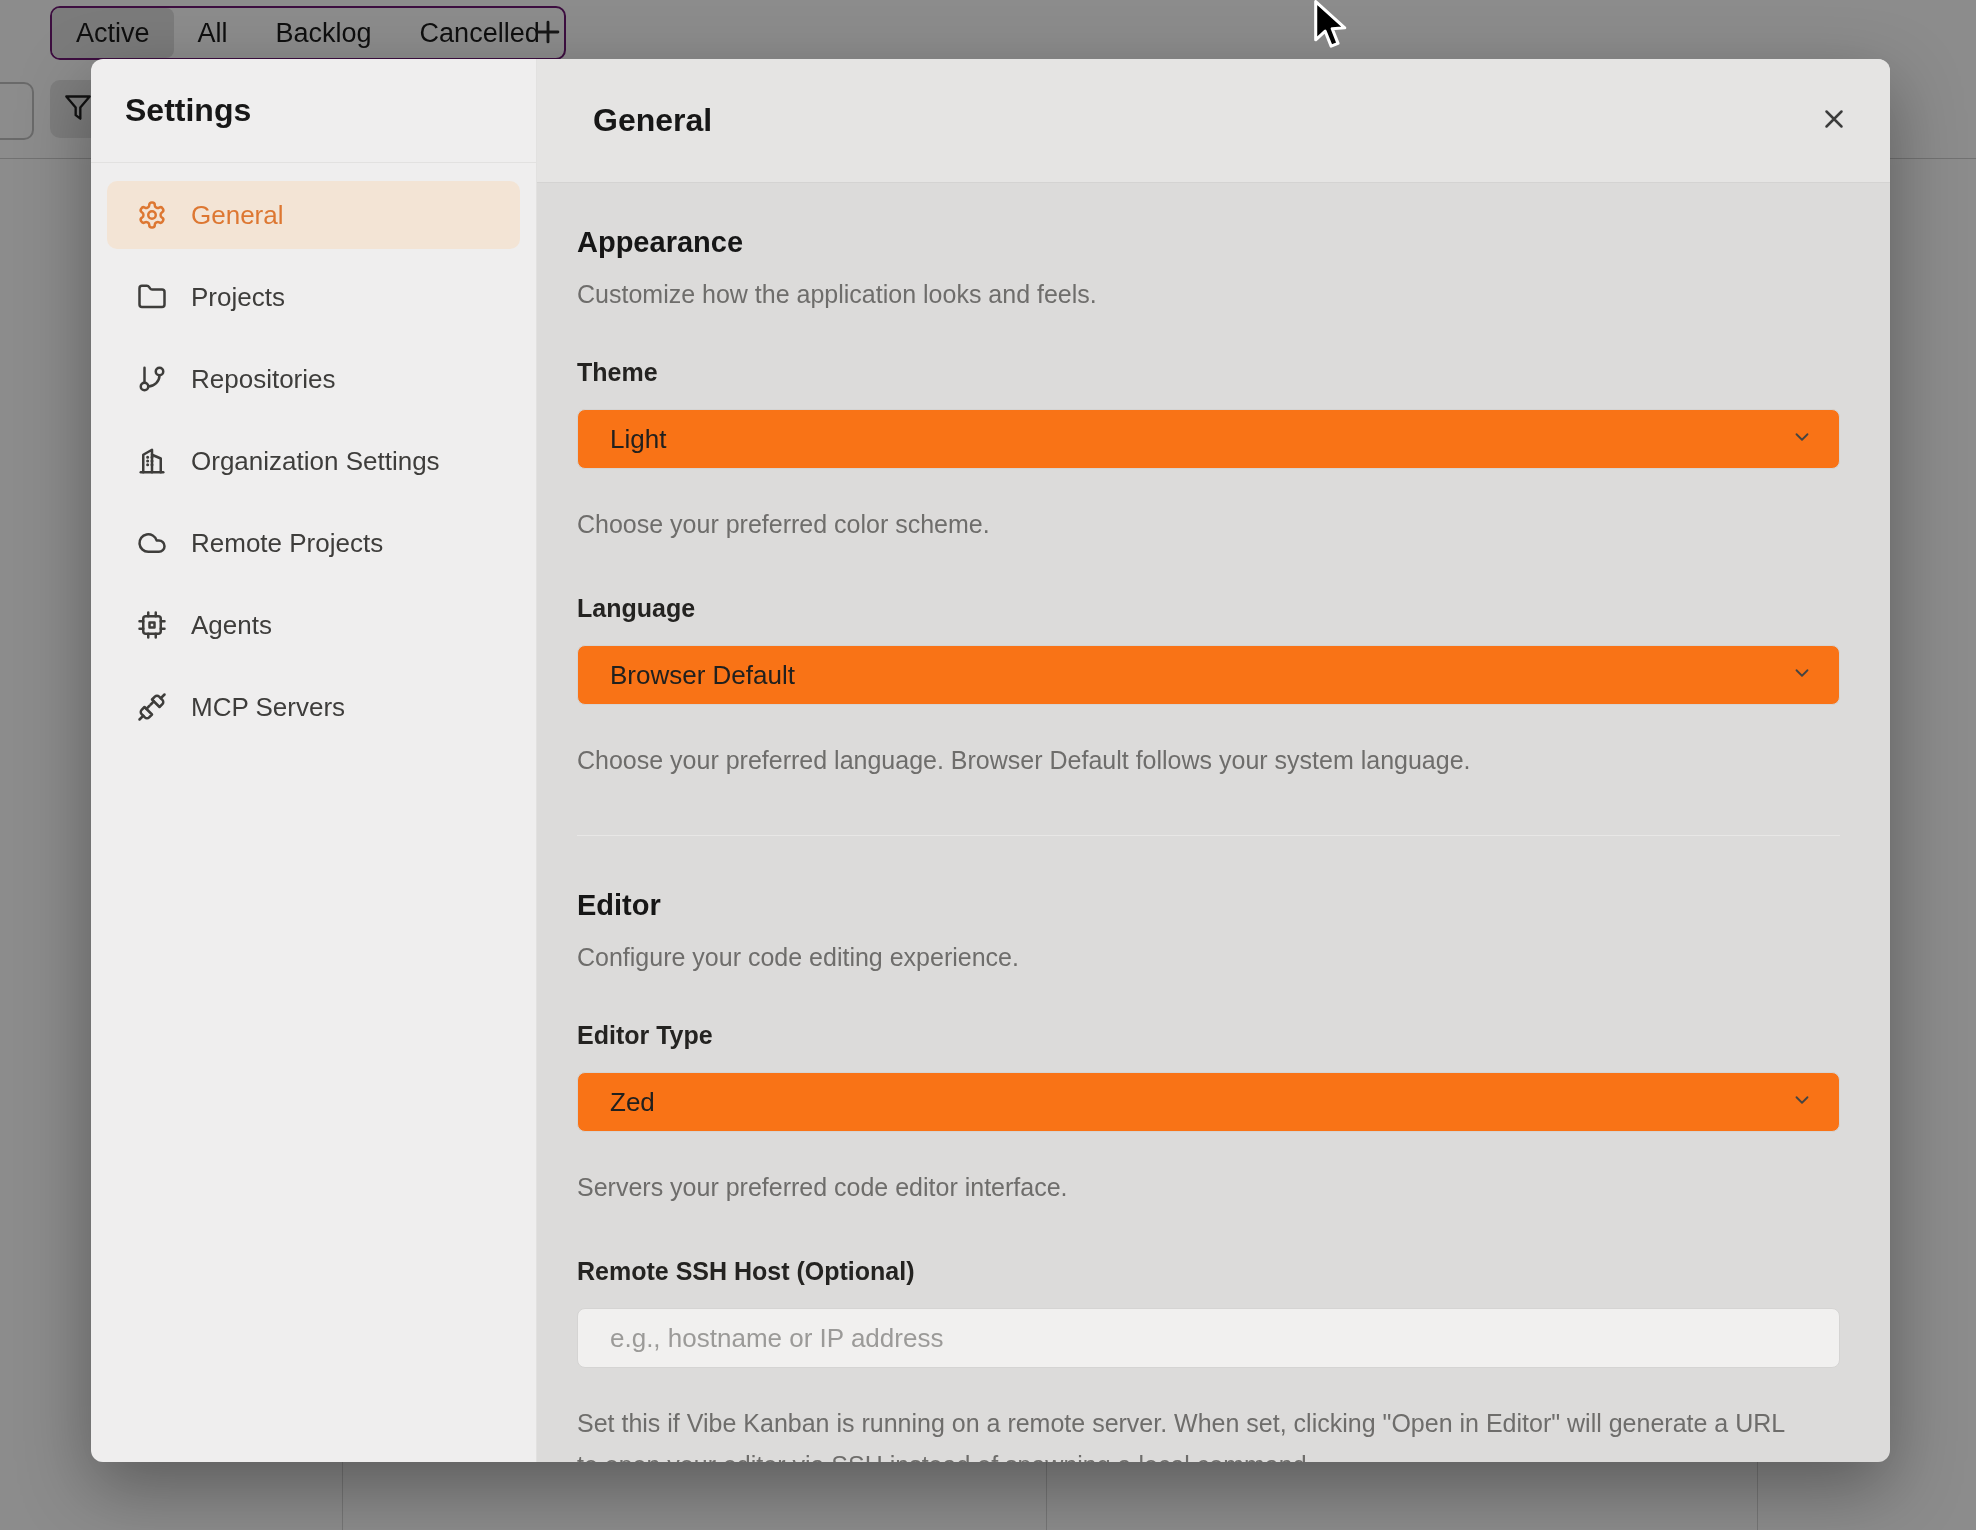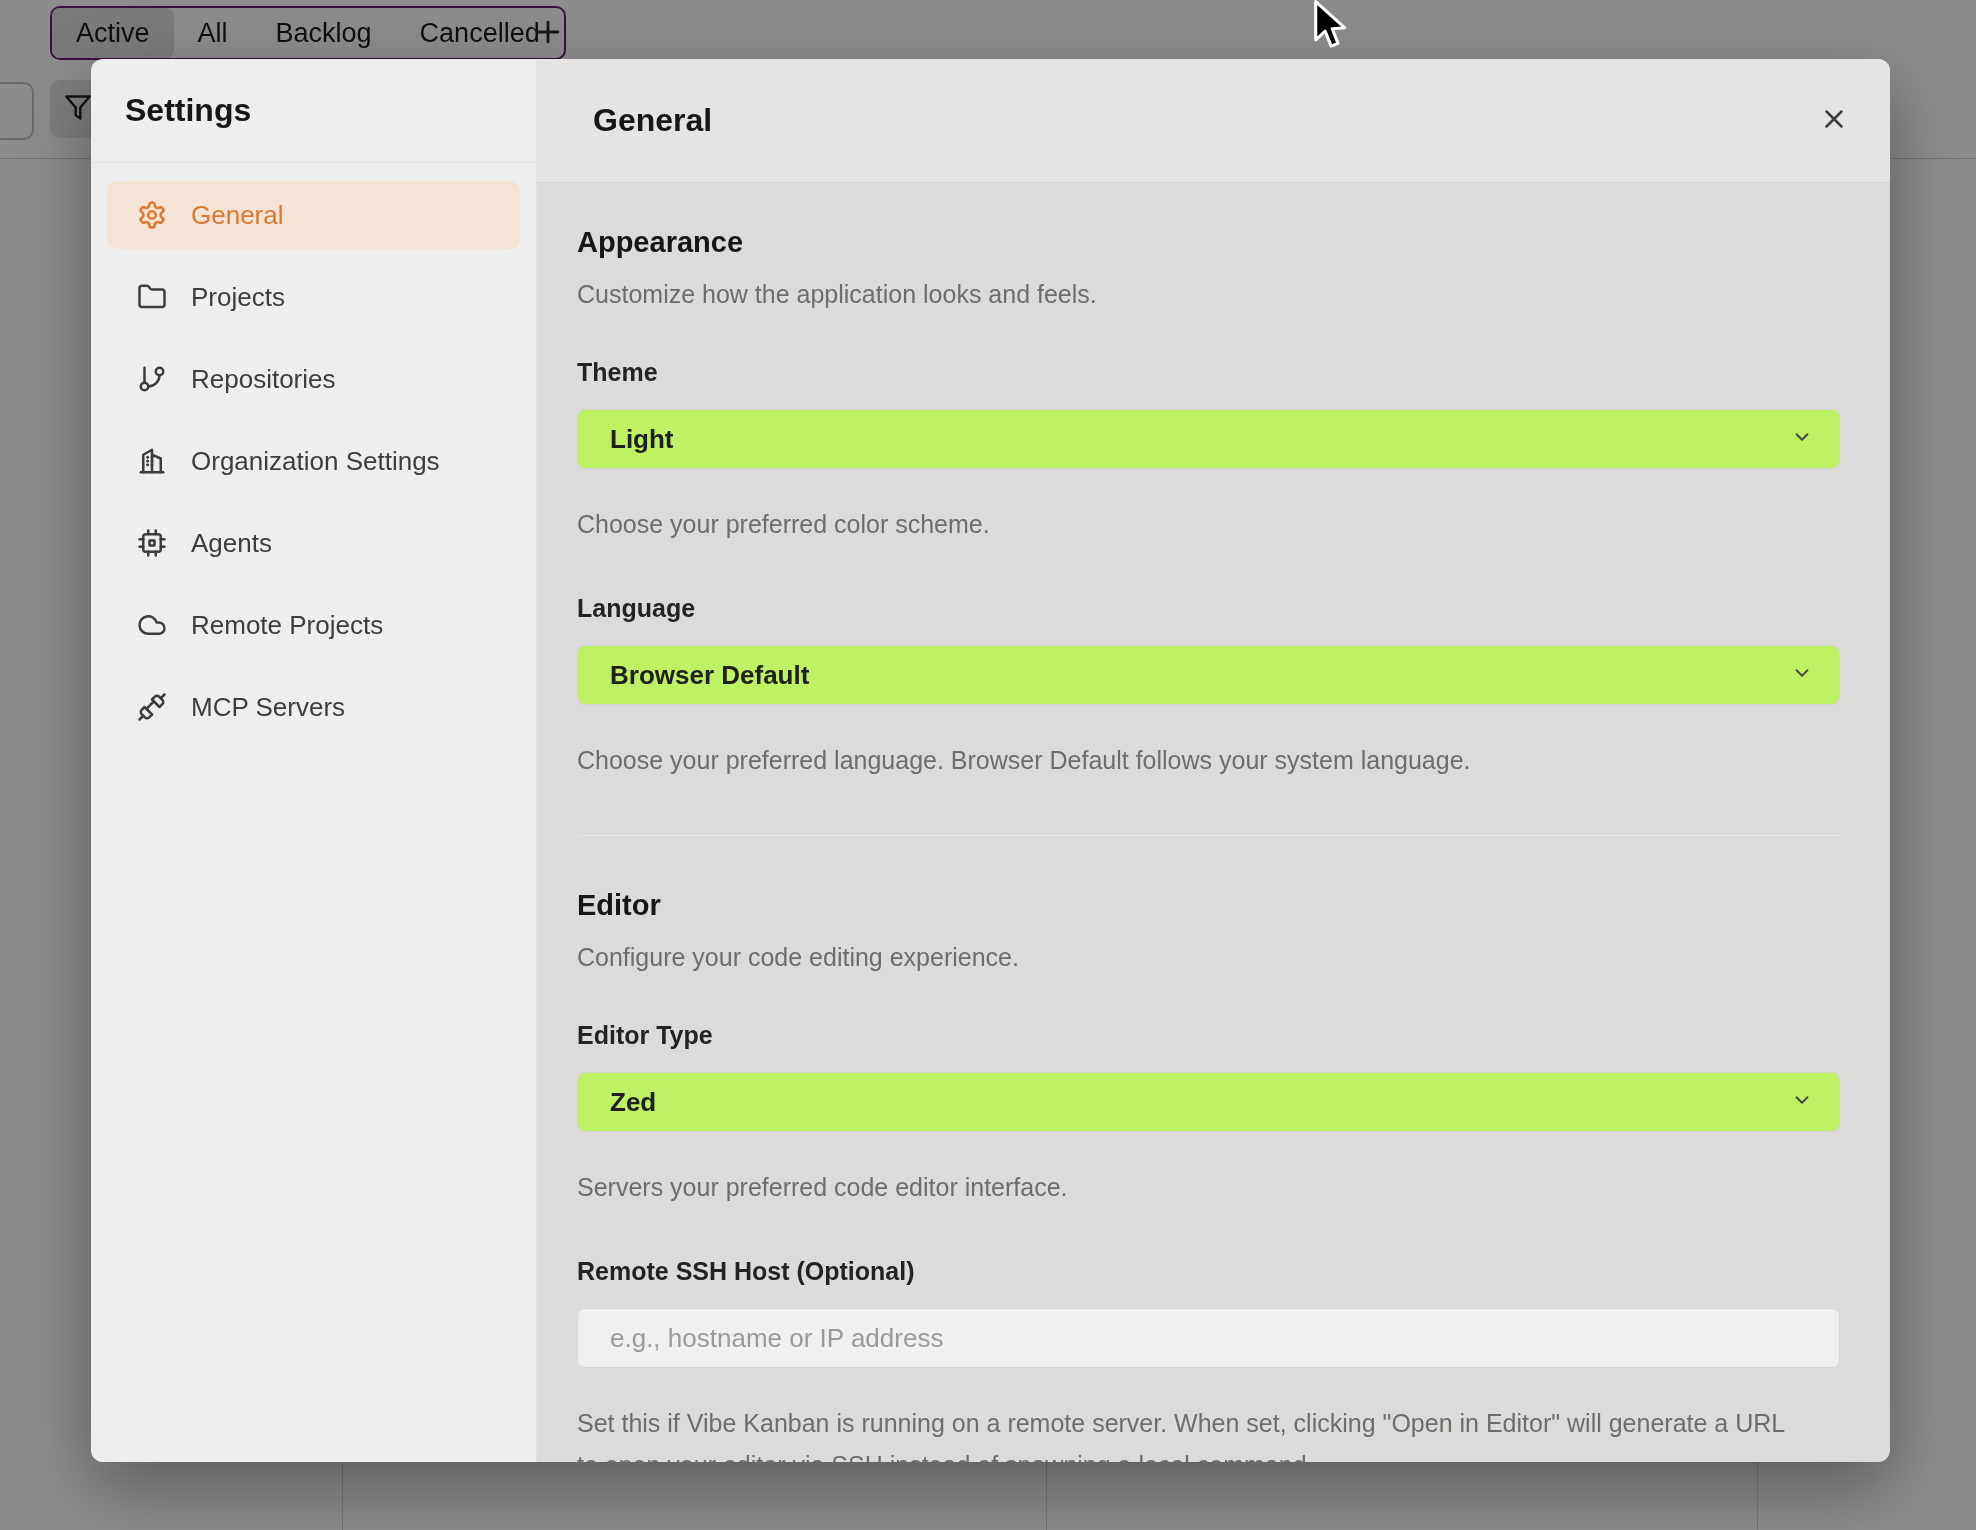--- a/index.html
+++ b/index.html
@@ -38,23 +38,23 @@
   .content-header { height:124px; flex-shrink:0; background:#e5e4e3; border-bottom:1px solid #d4d3d2;
                     display:flex; align-items:center; justify-content:space-between; padding:0 28px 0 56px; }
   .content-title { font-size:32px; font-weight:700; color:#171717; }
   .close-btn { width:56px; height:56px; display:flex; align-items:center; justify-content:center; cursor:pointer; border-radius:8px; }
   .content-body { flex:1; padding:42px 50px 0 40px; overflow:hidden; }
 
   .section-heading { font-size:29px; font-weight:700; color:#161616; line-height:34px; }
   .section-desc { font-size:25px; color:#6e6d6b; margin-top:20px; line-height:30px; }
   .field { margin-top:48px; }
   .field-label { font-size:25px; font-weight:600; color:#242321; line-height:30px; }
-  .select { margin-top:22px; height:60px; background:#bef264; border:1px solid #d5d4d3; border-radius:8px;
+  .select { margin-top:22px; height:60px; background:#f97316; border:1px solid #d5d4d3; border-radius:8px;
             display:flex; align-items:center; justify-content:space-between; padding:0 26px 0 32px;
-            font-size:26px; color:#21201e; cursor:pointer;font-weight:bold; }
+            font-size:26px; color:#21201e; cursor:pointer; }
   .text-input { margin-top:22px; width:100%; height:60px; background:#f1f0ef; border:1px solid #d5d4d3;
                 border-radius:8px; padding:0 32px; font-size:26px; color:#21201e;
                 font-family:"Liberation Sans", sans-serif; outline:none; display:block; }
   .text-input::placeholder { color:#9b9a98; }
   .field-help { margin-top:34px; font-size:25px; color:#6e6d6b; line-height:42px; max-width:1220px; }
   .section-divider { border:none; border-top:1px solid #e8e7e6; margin:54px 0 52px 0; }
 
   .mouse-cursor { position:absolute; left:1311px; top:0px; z-index:20; pointer-events:none; }
 </style>
 </head>
@@ -137,35 +137,35 @@
                 <path d="M19 21V10l-7-3"></path>
                 <path d="M8.5 9h.01M8.5 12h.01M8.5 15h.01M12 9h.01M12 12h.01M12 15h.01" stroke-width="2.4"></path>
               </svg>
           </span>
           <span>Organization Settings</span>
         </div>
 
         <div class="nav-item">
           <span class="nav-icon">
             <svg width="30" height="30" viewBox="0 0 24 24" fill="none" stroke="#3e3d3b" stroke-width="2" stroke-linecap="round" stroke-linejoin="round">
+                <path d="M17.5 19H9a7 7 0 1 1 6.71-9h1.79a4.5 4.5 0 1 1 0 9Z"></path>
+              </svg>
+          </span>
+          <span>Remote Projects</span>
+        </div>
+
+        <div class="nav-item">
+          <span class="nav-icon">
+            <svg width="30" height="30" viewBox="0 0 24 24" fill="none" stroke="#3e3d3b" stroke-width="2" stroke-linecap="round" stroke-linejoin="round">
                 <rect x="5" y="5" width="14" height="14" rx="2"></rect>
                 <rect x="10" y="10" width="4" height="4"></rect>
                 <path d="M9 2v3M15 2v3M9 19v3M15 19v3M2 9h3M2 15h3M19 9h3M19 15h3"></path>
               </svg>
           </span>
           <span>Agents</span>
-        </div>
-
-        <div class="nav-item">
-          <span class="nav-icon">
-            <svg width="30" height="30" viewBox="0 0 24 24" fill="none" stroke="#3e3d3b" stroke-width="2" stroke-linecap="round" stroke-linejoin="round">
-                <path d="M17.5 19H9a7 7 0 1 1 6.71-9h1.79a4.5 4.5 0 1 1 0 9Z"></path>
-              </svg>
-          </span>
-          <span>Remote Projects</span>
         </div>
 
         <div class="nav-item">
           <span class="nav-icon">
             <svg width="30" height="30" viewBox="0 0 24 24" fill="none" stroke="#3e3d3b" stroke-width="2" stroke-linecap="round" stroke-linejoin="round">
                 <path d="m19 5 3-3"></path>
                 <path d="m2 22 3-3"></path>
                 <path d="M6.3 20.3a2.4 2.4 0 0 0 3.4 0L12 18l-6-6-2.3 2.3a2.4 2.4 0 0 0 0 3.4Z"></path>
                 <path d="M7.5 13.5 10 11"></path>
                 <path d="M13.5 7.5 11 10"></path>

